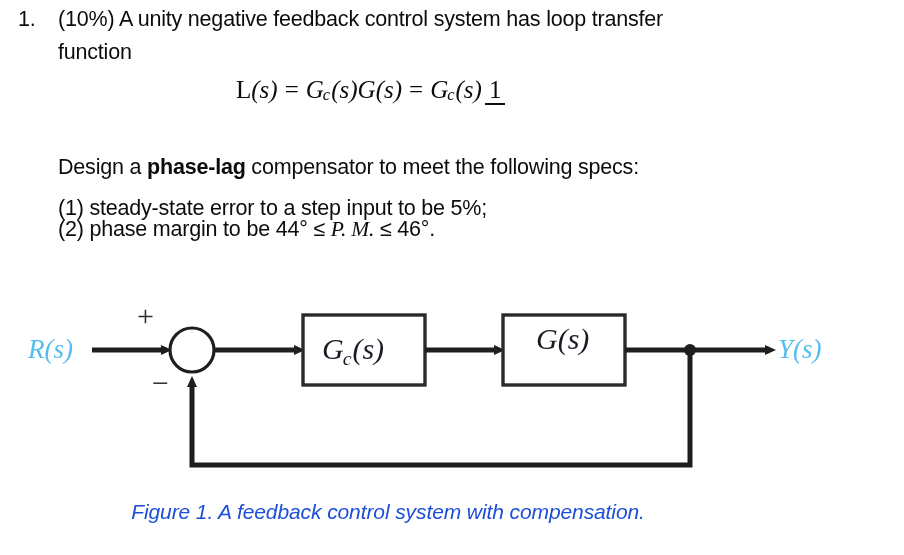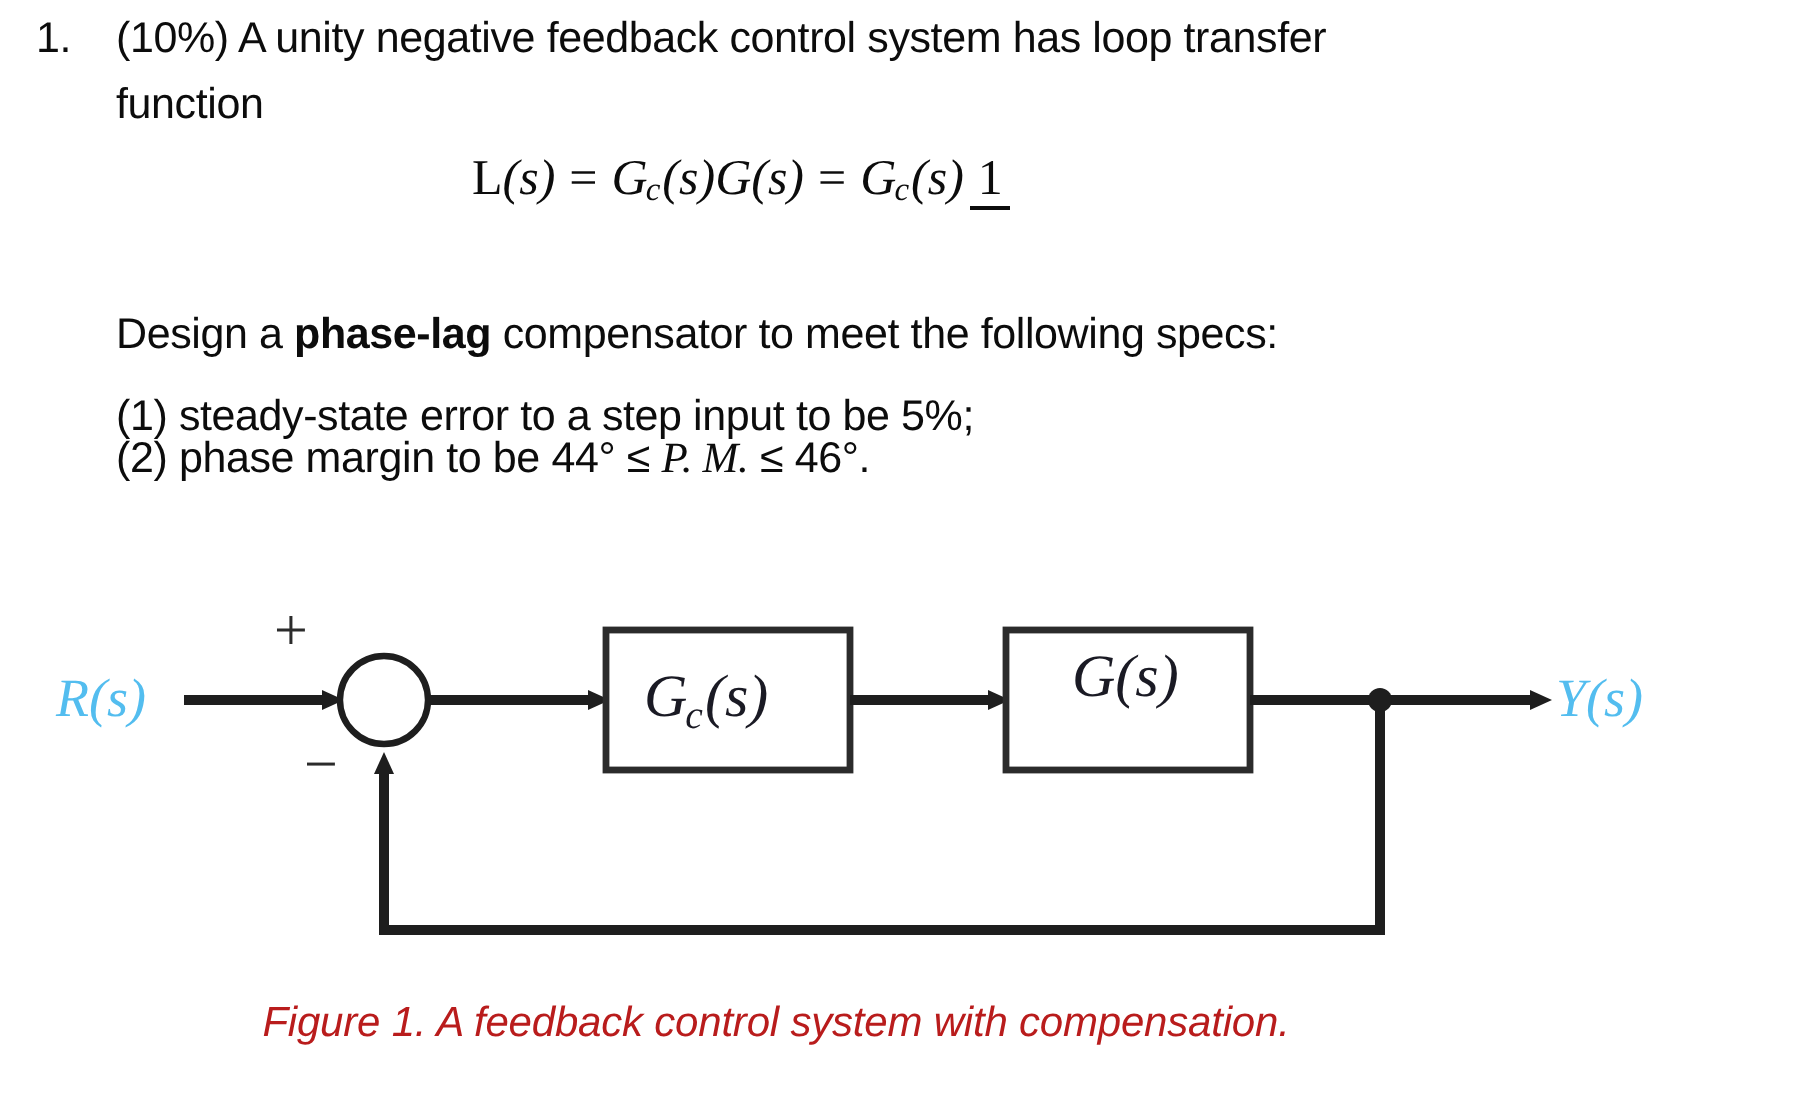--- a/index.html
+++ b/index.html
@@ -158,21 +158,21 @@
   
   .caption {
     position: absolute;
     left: 0;
     top: 500px;
     width: 776px;
     text-align: center;
     font-family: "Liberation Sans", sans-serif;
     font-style: italic;
     font-size: 21px;
-    color: #b91c1c;
+    color: #1d4ed8;
     letter-spacing: -0.1px;
   }
 </style>
 </head>
 <body>
 
 <div class="problem">
 
   <div class="q-line q-num">1.</div>
   <div class="q-line q-text1">(10%) A unity negative feedback control system has loop transfer</div>

